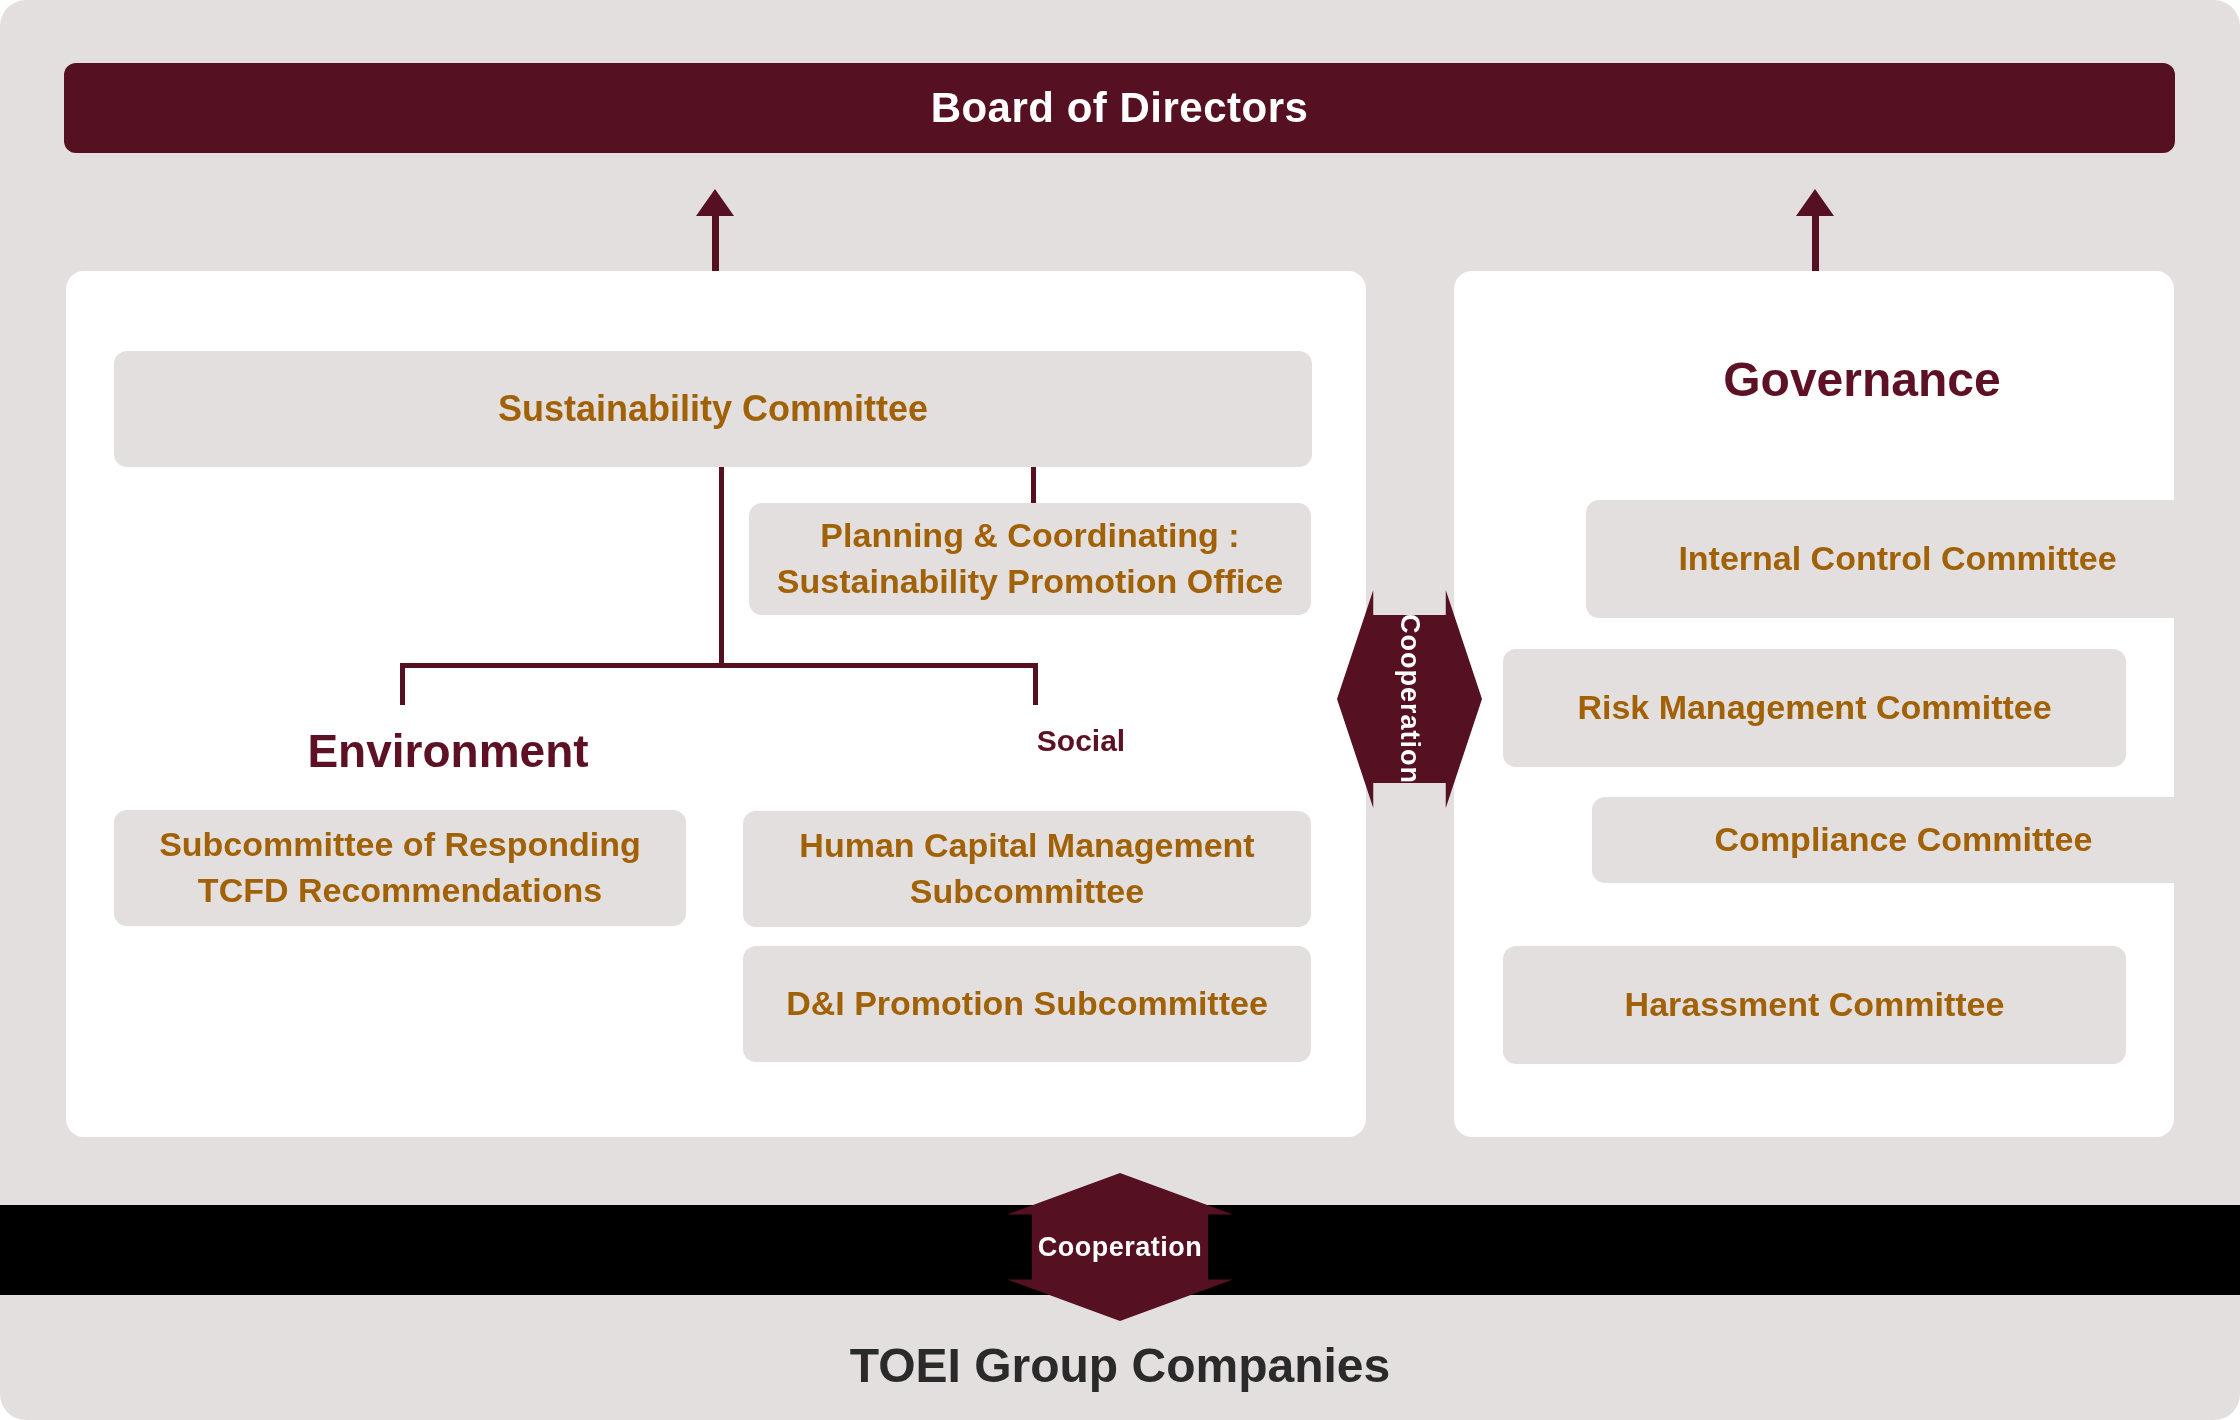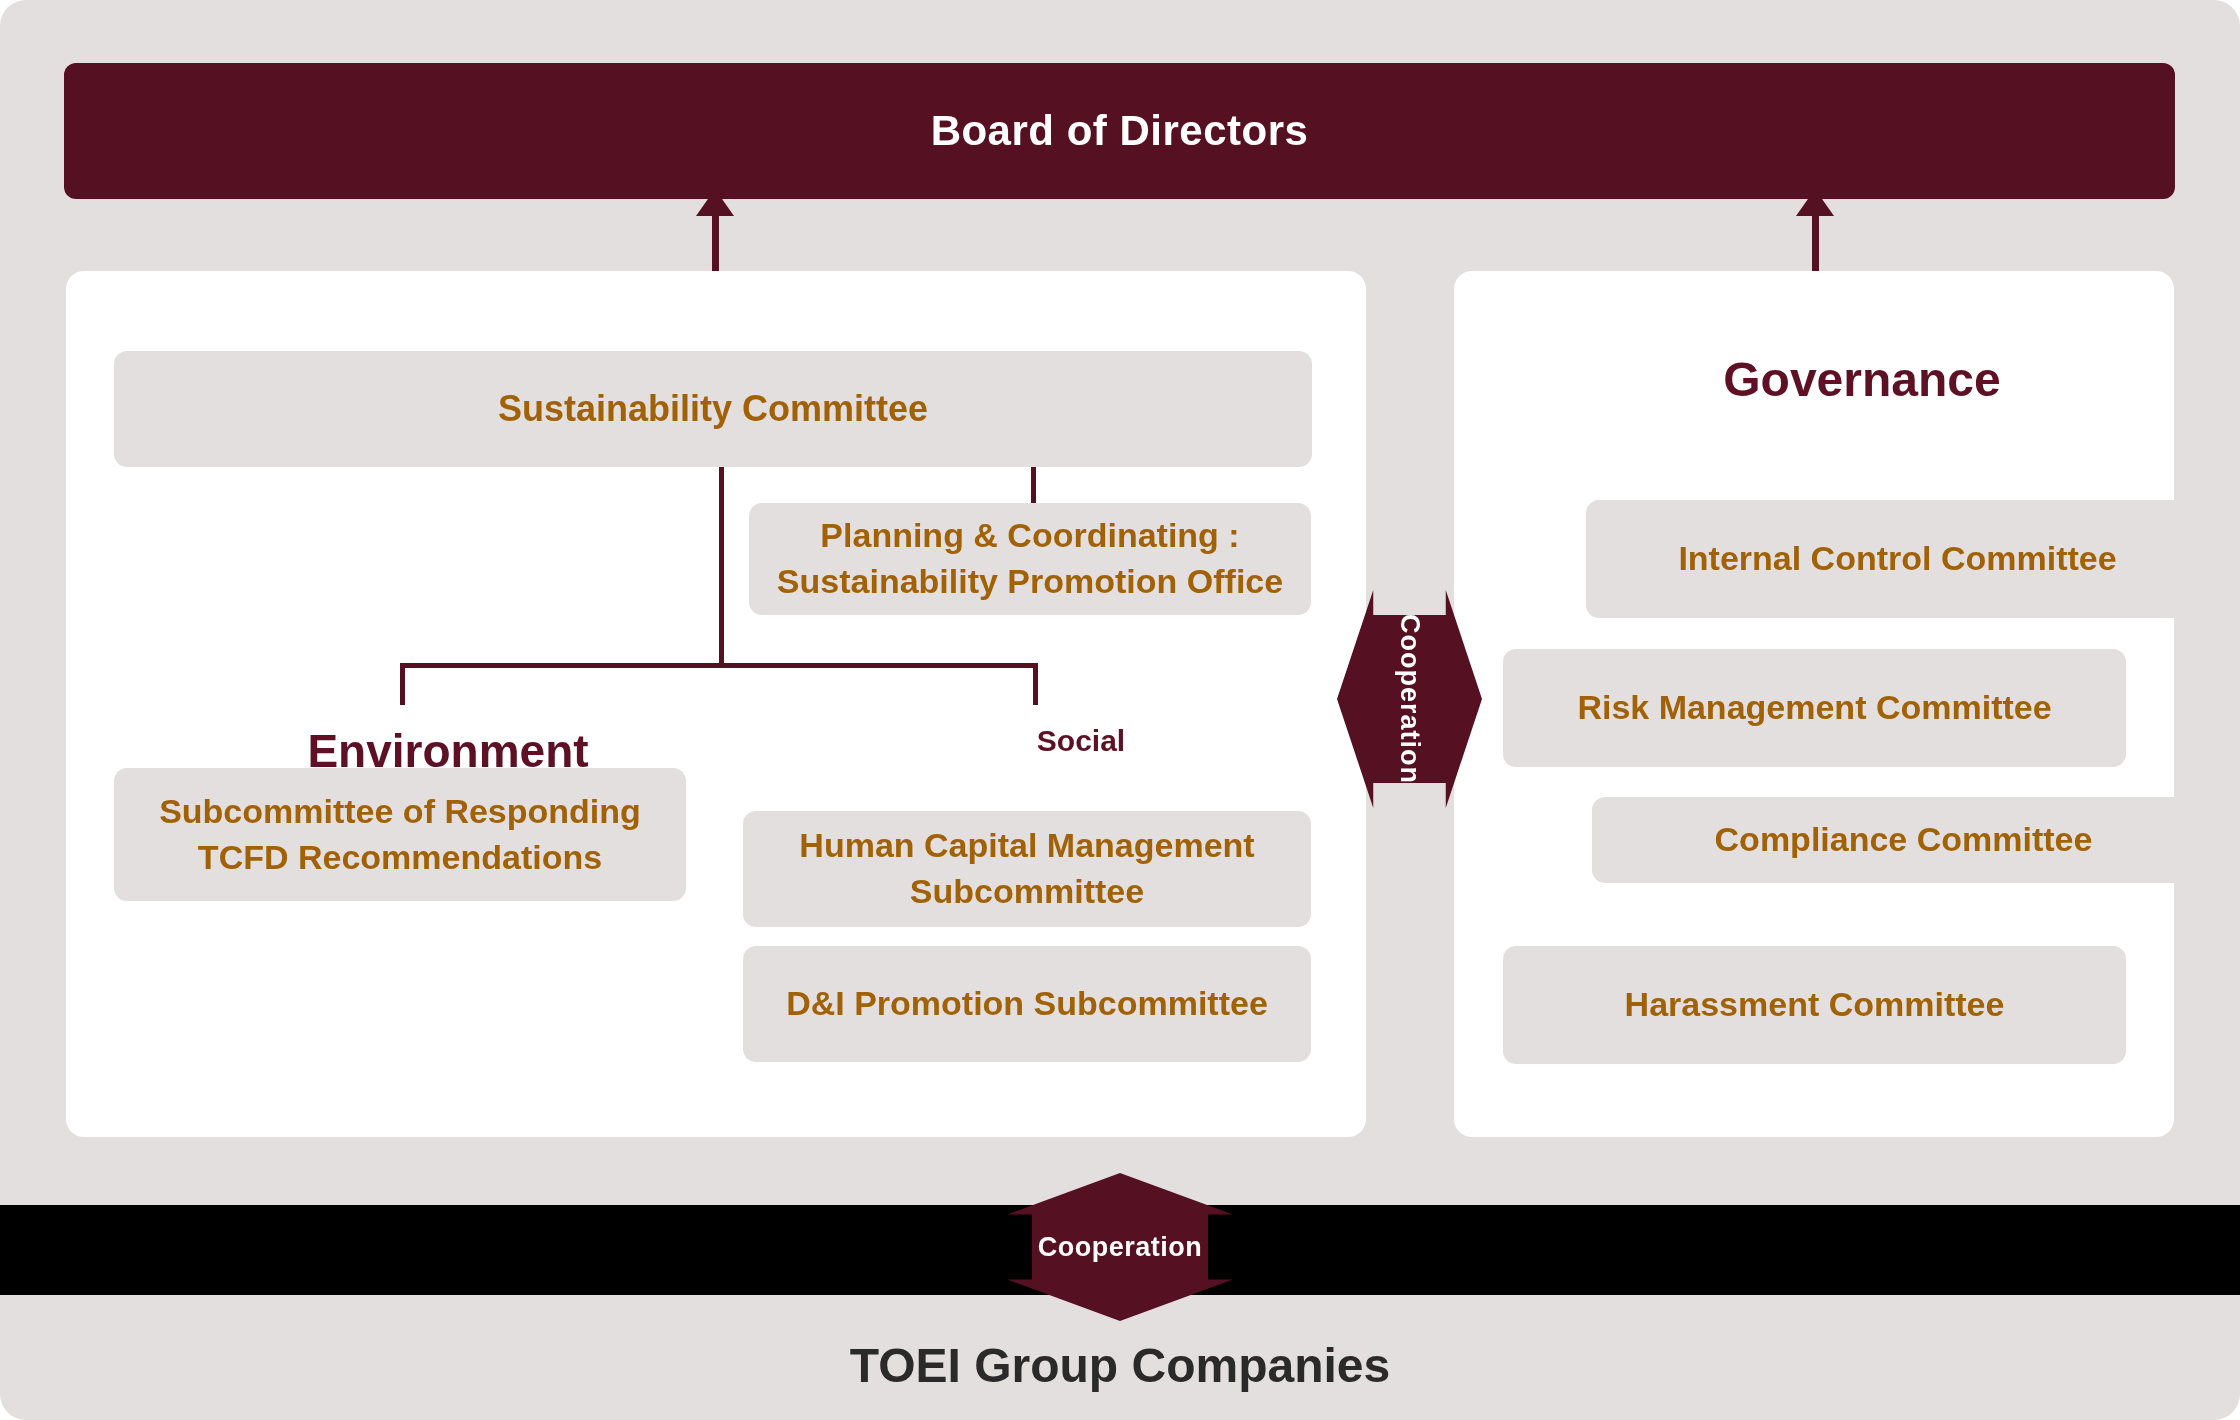--- a/index.html
+++ b/index.html
@@ -1,20 +1,20 @@
 <!DOCTYPE html>
 <html><head>
 <meta charset="utf-8">
 <style>
   html,body{margin:0;padding:0;background:#ffffff;}
   body{font-family:"Liberation Sans","DejaVu Sans",sans-serif;}
   #stage{position:relative;width:2240px;height:1420px;background:#e4dfdf;border-radius:26px;overflow:hidden;}
   .abs{position:absolute;}
   
-  .banner{left:64px;top:63px;width:2111px;height:136px;background:#551021;border-radius:12px;display:flex;align-items:center;justify-content:center;}
+  .banner{left:64px;top:63px;width:2111px;height:90px;background:#551021;border-radius:12px;display:flex;align-items:center;justify-content:center;}
   .banner span{color:#ffffff;font-size:42px;font-weight:bold;letter-spacing:.5px;}
   
   .shaft{width:7px;background:#551021;}
   .head{width:38px;height:27px;background:#551021;clip-path:polygon(50% 0,100% 100%,0 100%);}
   
   .panel{background:#ffffff;border-radius:18px;}
   
   .gbox{background:#e4dfdf;border-radius:13px;display:flex;flex-direction:column;align-items:center;justify-content:center;text-align:center;}
   .gbox span{color:#a16207;font-size:34px;font-weight:bold;line-height:1.35;}
   .gbox.big span{font-size:36px;}
@@ -58,21 +58,21 @@
   <div class="abs gbox big" style="left:114px;top:351px;width:1198px;height:116px;">
     <span>Sustainability Committee</span>
   </div>
 
   <div class="abs gbox" style="left:749px;top:503px;width:562px;height:112px;">
     <span>Planning &amp; Coordinating :</span>
     <span>Sustainability Promotion Office</span>
   </div>
 
   <div class="abs heading" style="left:150px;top:724px;width:500px;font-size:46px;">Environment</div>
-  <div class="abs gbox" style="left:114px;top:768px;width:572px;height:133px;">
+  <div class="abs gbox" style="left:114px;top:810px;width:572px;height:116px;">
     <span>Subcommittee of Responding</span>
     <span>TCFD Recommendations</span>
   </div>
 
   <div class="abs heading" style="left:783px;top:724px;width:500px;font-size:30px;">Social</div>
   <div class="abs gbox" style="left:743px;top:811px;width:568px;height:116px;">
     <span>Human Capital Management</span>
     <span>Subcommittee</span>
   </div>
   <div class="abs gbox" style="left:743px;top:946px;width:568px;height:116px;">

